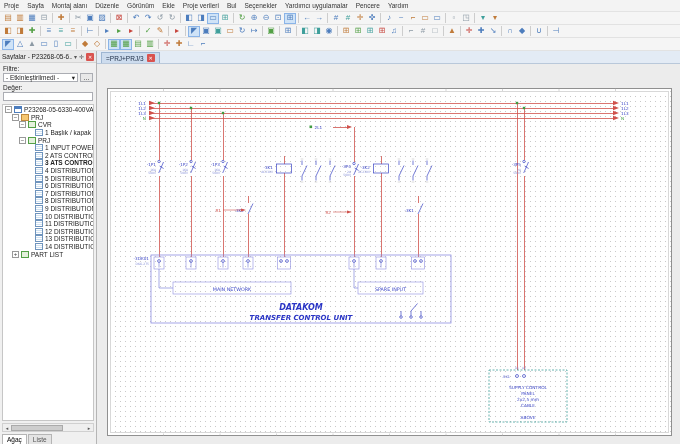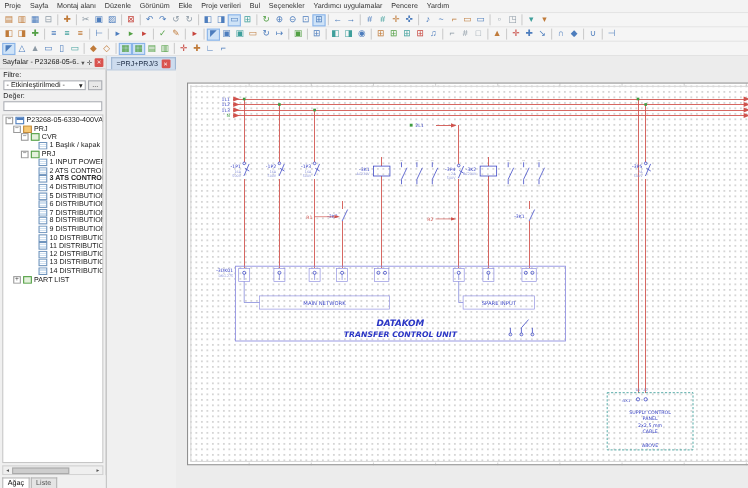--- a/index.html
+++ b/index.html
@@ -36,21 +36,21 @@
   .ic-folder{background:#f7c873;border-color:#c08a3e}
   .ic-sub{background:#e4f1dc;border-color:#53a045}
   .ic-page{background:repeating-linear-gradient(180deg,#fff 0,#fff 1px,#cfe0f0 1px,#cfe0f0 2px);border-color:#6f94bd}
   .sb-scroll{height:9px;margin:2px 2px 0;display:flex;align-items:center;background:#efefef;border:1px solid #d0d0d0;flex:none;box-sizing:border-box}
   .sb-scroll .arr{width:8px;text-align:center;font-size:5px;color:#555;flex:none}
   .sb-thumb{width:52px;height:6px;background:#cdcdcd;border:1px solid #aaa;box-sizing:border-box}
   .sb-tabs{height:12px;display:flex;align-items:flex-end;padding-left:2px;gap:1px;background:#f0f0f0;flex:none}
   .sb-tab{padding:1px 4px;border:1px solid #b5b5b5;border-bottom:none;background:#e4e4e4;color:#555}
   .sb-tab.active{background:#fff;color:#000}
   
-  .main{flex:1;display:flex;min-width:0}
+  .main{flex:1;display:flex;flex-direction:column;min-width:0}
   .doc-tabbar{height:13px;background:#e3ebf5;border-bottom:1px solid #b9c8da;display:flex;align-items:flex-end;padding-left:4px;box-sizing:border-box;flex:none}
   .doc-tab{display:flex;align-items:center;gap:3px;background:#cddcee;border:1px solid #9eb6d2;border-bottom:none;padding:1px 4px;font-size:6.5px;color:#1c2c45}
   .canvas{flex:1;position:relative;background:#ececec;overflow:hidden}
   .page{position:absolute;left:10px;top:24px;width:565px;height:348px;background:#fff;background-image:radial-gradient(circle,#c9c9c9 0.5px,transparent 0.9px);background-size:5px 5px;border:1px solid #909090;box-sizing:border-box}
   .page::after{content:"";position:absolute;inset:2px;border:1px solid #d8d8d8;pointer-events:none}
   svg.schem{position:absolute;left:0;top:0}
   svg text{font-family:"DejaVu Sans",sans-serif}
   .w{stroke:#d0524c;stroke-width:0.8;fill:none}
   .wt{stroke:#d0524c;stroke-width:0.6;fill:none}
   .wf{fill:#d0524c}

